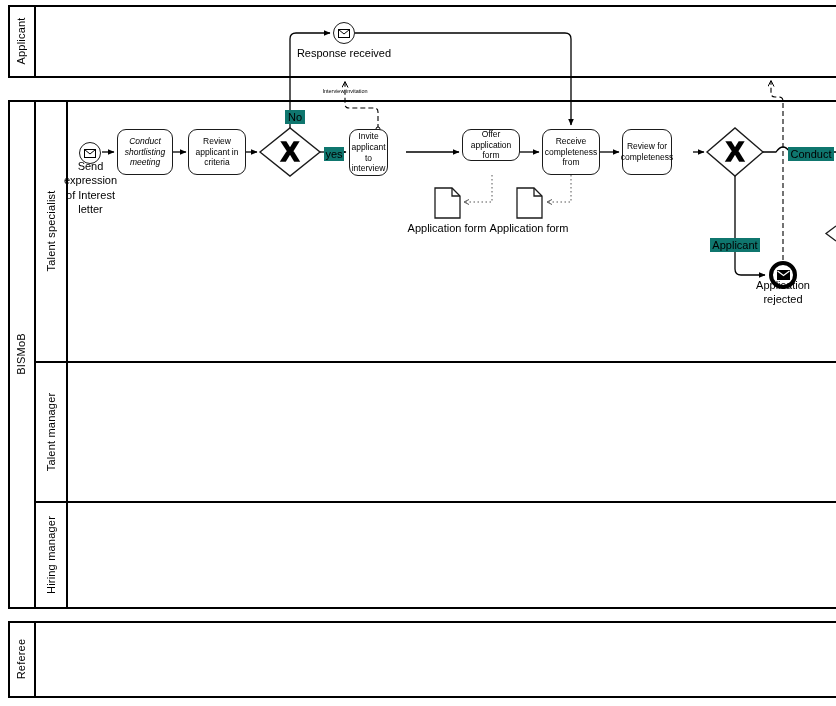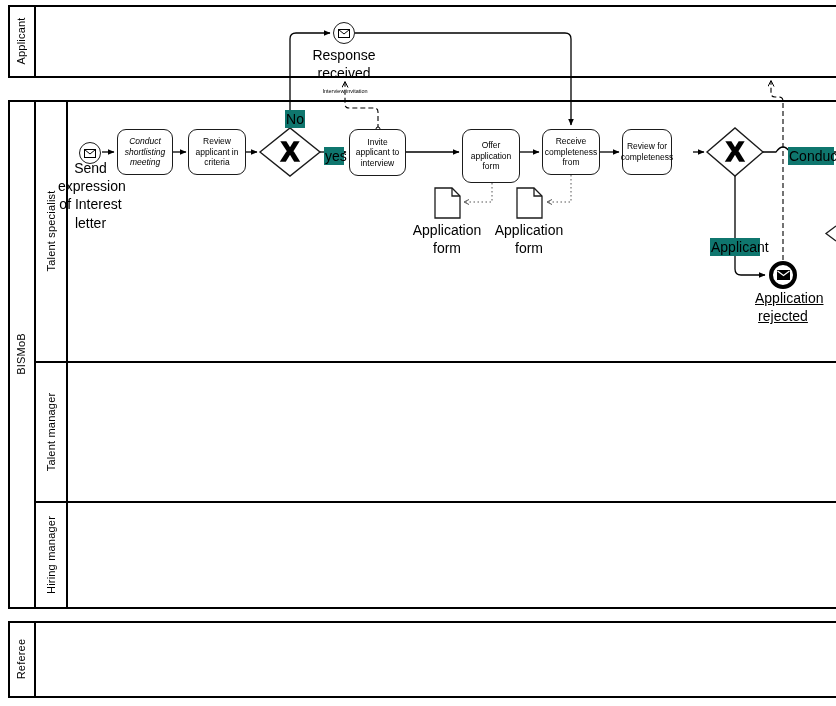--- a/index.html
+++ b/index.html
@@ -8,21 +8,21 @@
   .pool{position:absolute;border:2px solid #000;background:transparent;box-sizing:border-box;}
   .vline{position:absolute;background:#000;width:1.5px;}
   .hline{position:absolute;background:#000;height:2px;}
   .vlabel{position:absolute;transform:translate(-50%,-50%) rotate(-90deg);
           font-size:11px;white-space:nowrap;letter-spacing:0.2px;}
   .task{position:absolute;border:1.4px solid #1b1b1b;border-radius:9px;background:#fff;
         display:flex;align-items:center;justify-content:center;text-align:center;
         font-size:8.5px;line-height:1.25;padding:1px 2px;box-sizing:border-box;}
   .event{position:absolute;border-radius:50%;background:#fff;box-sizing:border-box;
          display:flex;align-items:center;justify-content:center;}
-  .lbl{position:absolute;font-size:14px;line-height:1.3;text-align:center;}
+  .lbl{position:absolute;font-size:11px;line-height:1.3;text-align:center;}
   .onln{background:#0f766e;padding:0 1px;}
   .tiny{font-size:5.5px;}
   .gwx{position:absolute;display:flex;align-items:center;justify-content:center;
        font-size:27px;font-weight:bold;-webkit-text-stroke:1.6px #000;}
   svg{position:absolute;left:0;top:0;}
 </style>
 </head>
 <body>
 
 <div id="canvas">
@@ -96,24 +96,24 @@
     </g>
     <path d="M836,226 L826,233.5 L836,241" fill="none" stroke="#1b1b1b" stroke-width="1.3"></path>
   </svg>
 
   <div class="task" style="left:117px;top:129px;width:56px;height:46px;font-style:italic;">
     <span>Conduct shortlisting meeting</span>
   </div>
   <div class="task" style="left:188px;top:129px;width:58px;height:46px;justify-content:center;">
     <span>Review applicant in criteria</span>
   </div>
-  <div class="task" style="left:349px;top:129px;width:57px;height:47px;">
+  <div class="task" style="left:349px;top:129px;width:39px;height:47px;">
     <span>Invite applicant to interview</span>
   </div>
-  <div class="task" style="left:462px;top:129px;width:58px;height:54px;">
+  <div class="task" style="left:462px;top:129px;width:58px;height:32px;">
     <span>Offer application form</span>
   </div>
   <div class="task" style="left:542px;top:129px;width:58px;height:46px;">
     <span>Receive completeness from</span>
   </div>
   <div class="task" style="left:622px;top:129px;width:50px;height:46px;">
     <span>Review for completeness</span>
   </div>
 
   <div class="gwx" style="left:276px;top:137px;width:28px;height:30px;">X</div>
@@ -141,21 +141,21 @@
     <span>
       <svg width="13" height="10" viewBox="0 0 13 10" style="position:static;display:block;">
         <rect x="0.5" y="0.5" width="12" height="9" fill="#000" stroke="#000" stroke-width="1"></rect>
         <path d="M0.5,1 L6.5,5.5 L12.5,1" fill="none" stroke="#fff" stroke-width="1.2"></path>
       </svg>
     </span>
   </div>
 
   <div class="lbl" style="left:58px;top:159px;width:65px;">Send expression of Interest letter</div>
   <div class="lbl" style="left:294px;top:46px;width:100px;">Response received</div>
-  <div class="lbl" style="left:755px;top:289px;width:56px;text-decoration:underline;">Application rejected</div>
+  <div class="lbl" style="left:755px;top:278px;width:56px;">Application rejected</div>
   <div class="lbl onln" style="left:285px;top:110px;width:18px;">No</div>
   <div class="lbl onln" style="left:324px;top:147px;width:18px;">yes</div>
   <div class="lbl onln" style="left:788px;top:147px;width:44px;">Conduct</div>
   <div class="lbl onln" style="left:710px;top:238px;width:48px;">Applicant</div>
   <div class="lbl tiny" style="left:315px;top:88px;width:60px;">Interview invitation</div>
   <div class="lbl" style="left:407px;top:221px;width:80px;">Application form</div>
   <div class="lbl" style="left:489px;top:221px;width:80px;">Application form</div>
 
 </div>
 

